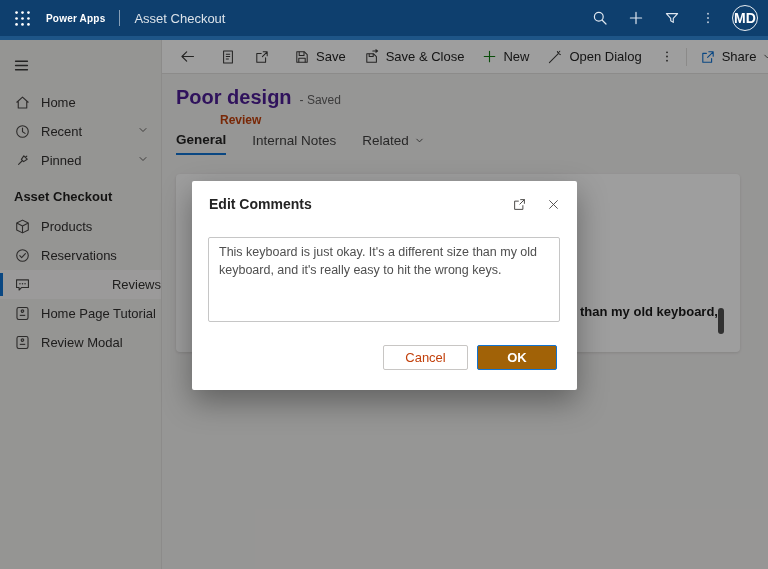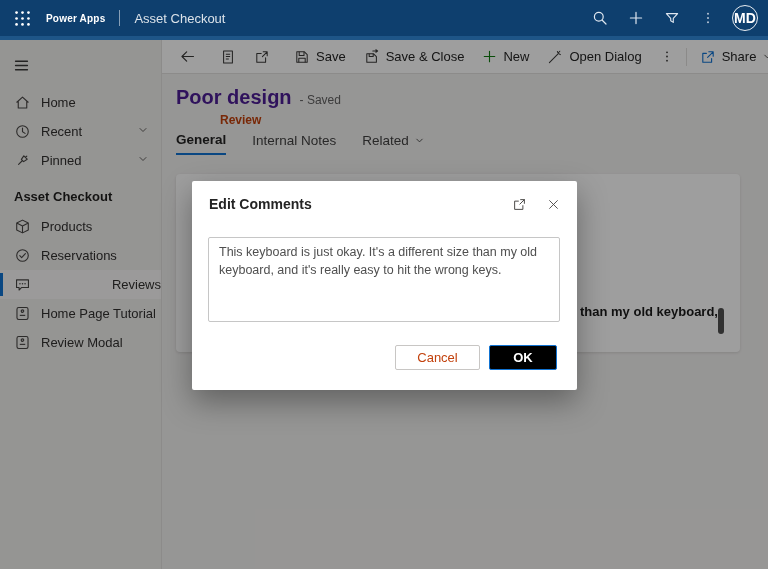--- a/index.html
+++ b/index.html
@@ -67,21 +67,21 @@
   .dlg-title { font-size:14px; font-weight:bold; color:#242424; }
   .dlg-icons { margin-left:auto; display:flex; align-items:center; gap:14px; }
   .dlg-iconbtn { width:20px; height:20px; display:flex; align-items:center; justify-content:center; cursor:pointer; }
   .dlg-textarea { position:absolute; left:16px; top:56px; width:352px; height:85px; resize:none; border:1px solid #c6c6c6;
                   border-radius:2px; padding:6px 10px; font-family:"Liberation Sans", sans-serif; font-size:12.5px;
                   line-height:1.4; color:#4f4f4f; outline:none; }
   .dlg-footer { position:absolute; right:20px; top:164px; display:flex; gap:9px; }
   .btn { height:25px; font-size:13px; display:flex; align-items:center; justify-content:center; cursor:pointer;
          border-radius:2px; font-family:"Liberation Sans", sans-serif; }
   .btn-cancel { width:85px; background:#fff; border:1px solid #c8c6c4; color:#c2410c; }
-  .btn-ok { width:68px; background:#000000; border:1px solid #1173D2; color:#fff; font-weight:bold; }
+  .btn-ok { width:80px; background:#a16207; border:1px solid #1173D2; color:#fff; font-weight:bold; }
 </style>
 </head>
 <body>
 
 <div id="app">
 
   <div class="topbar">
     <div class="waffle">
       <svg width="17" height="17" viewBox="0 0 20 20">
         <g fill="#fff">

